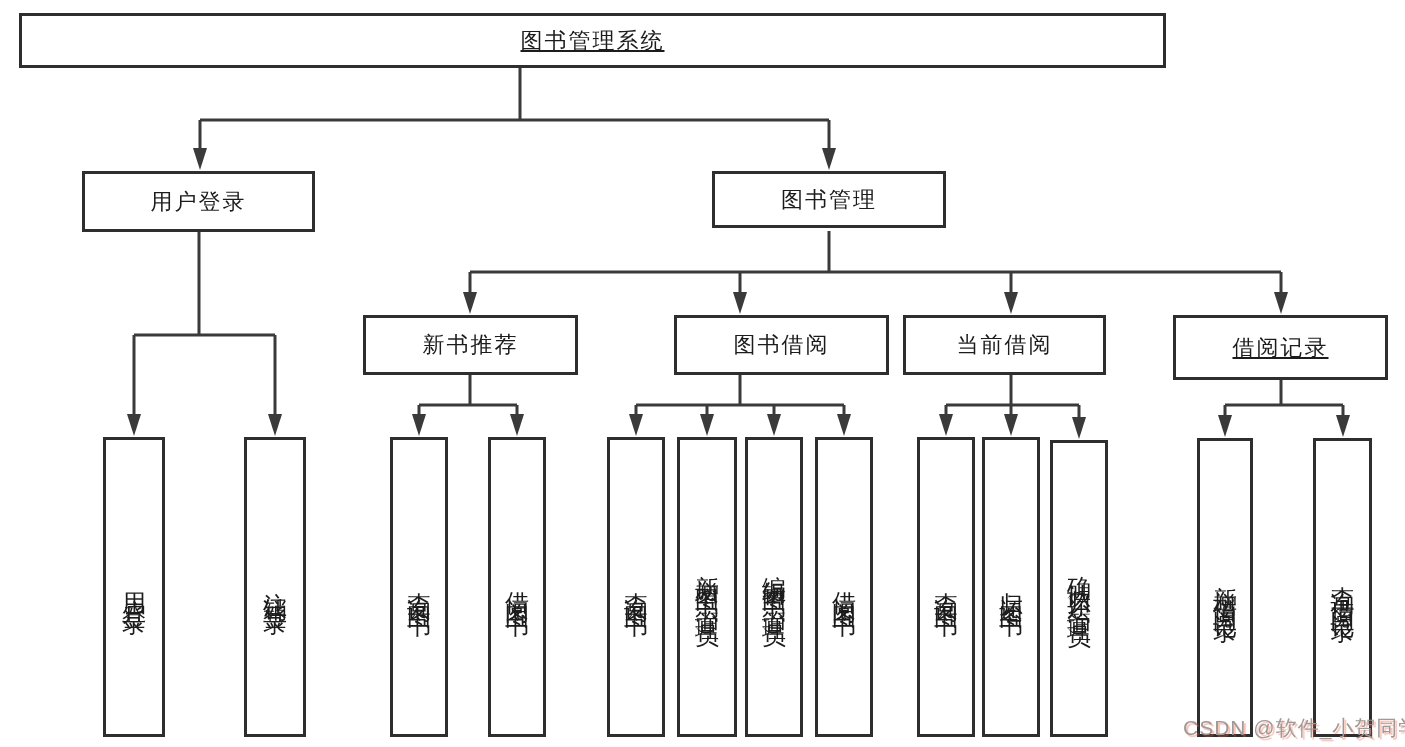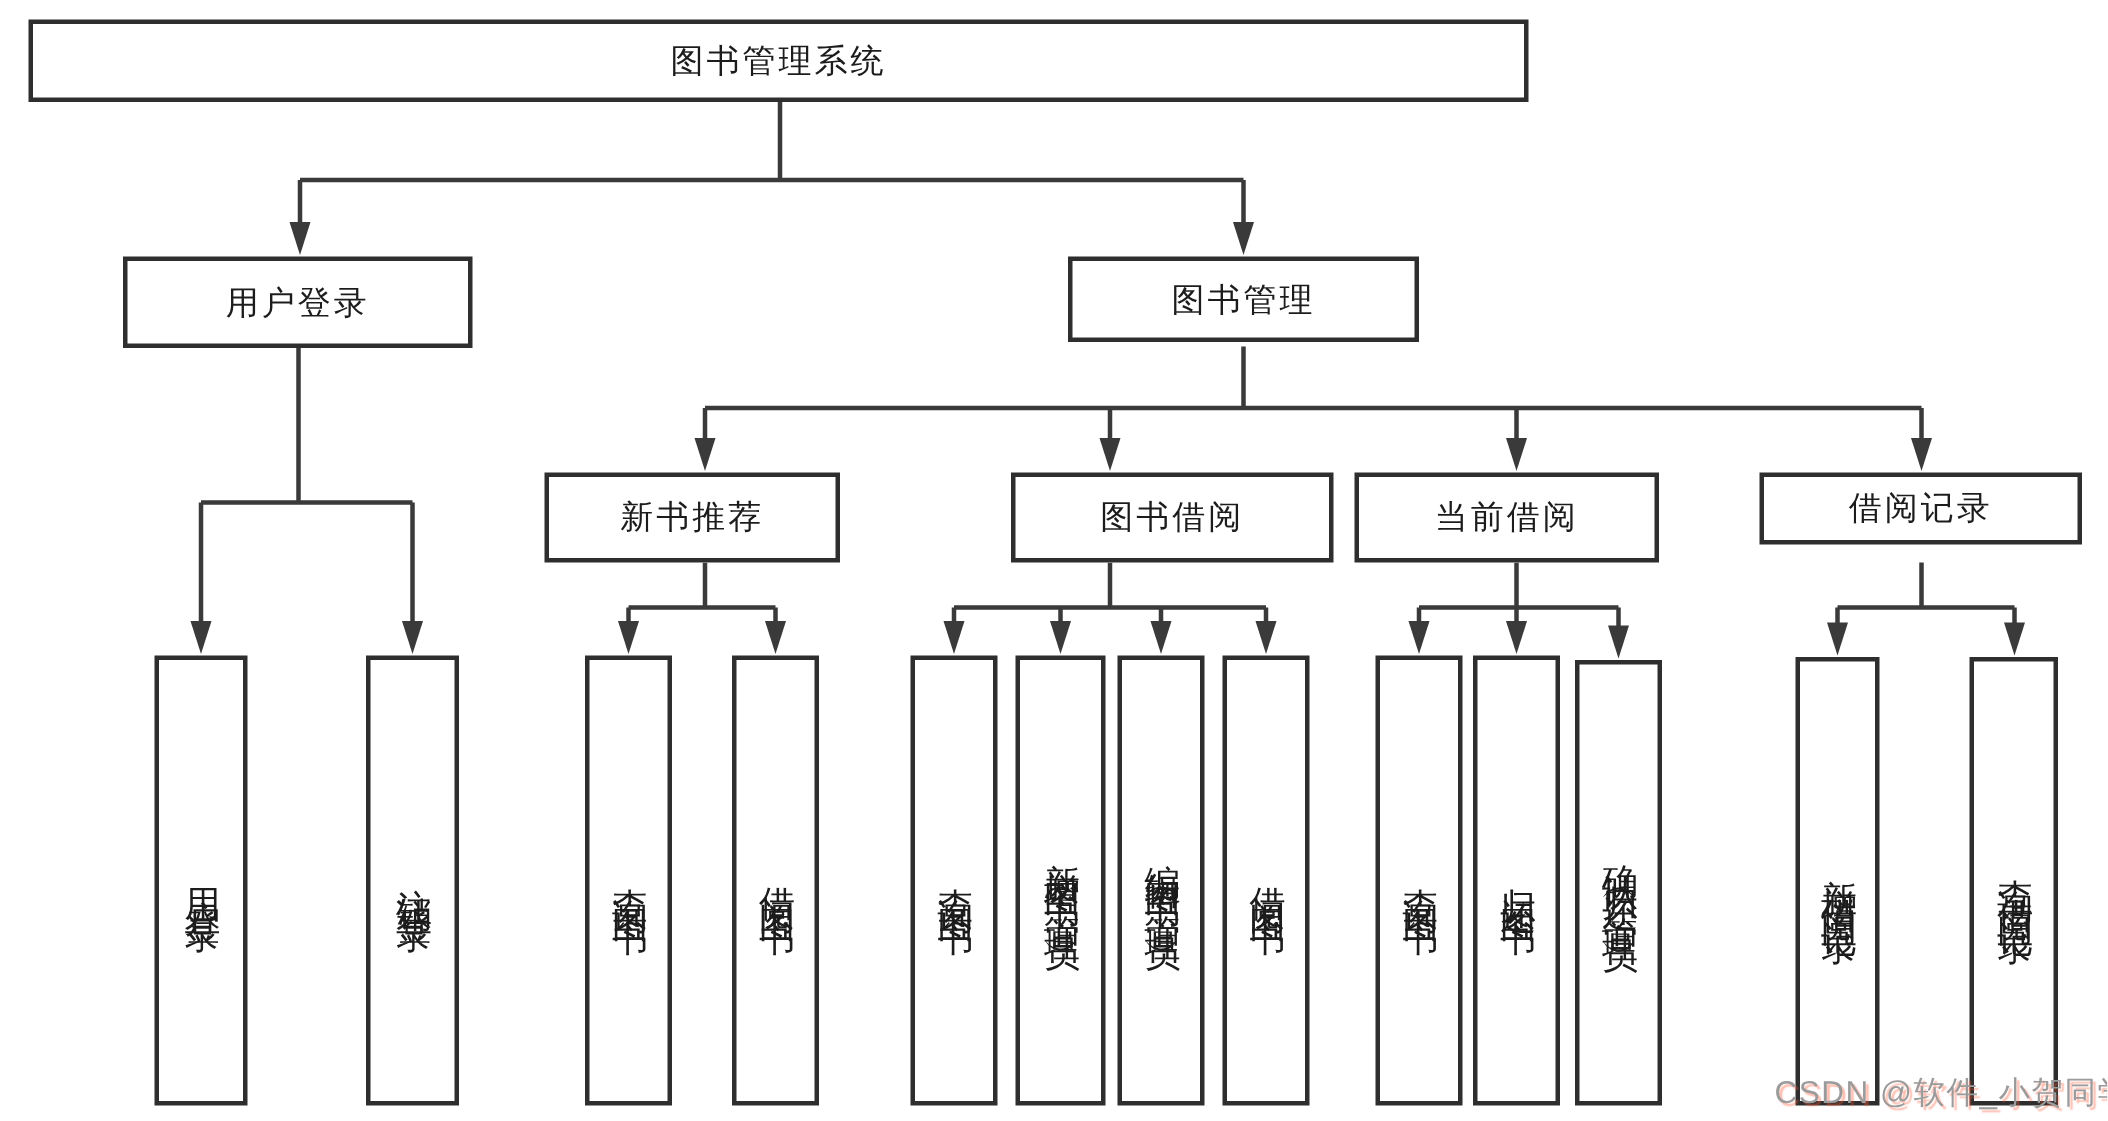--- a/index.html
+++ b/index.html
@@ -74,41 +74,41 @@
       <polygon points="767,414 781,414 774,436"></polygon>
       <polygon points="837,414 851,414 844,436"></polygon>
       <polygon points="939,414 953,414 946,436"></polygon>
       <polygon points="1004,414 1018,414 1011,436"></polygon>
       <polygon points="1072,417 1086,417 1079,439"></polygon>
       <polygon points="1218,415 1232,415 1225,437"></polygon>
       <polygon points="1336,415 1350,415 1343,437"></polygon>
     </g>
   </svg>
 
-  <div class="node hdr" style="left:19px;top:13px;width:1000px;height:55px;">
+  <div class="node hdr" style="left:19px;top:13px;width:1147px;height:55px;text-decoration:underline;">
     <span>图书管理系统</span>
   </div>
 
   <div class="node hdr" style="left:82px;top:171px;width:233px;height:61px;">
     <span>用户登录</span>
   </div>
   <div class="node hdr" style="left:712px;top:171px;width:234px;height:57px;">
     <span>图书管理</span>
   </div>
 
-  <div class="node hdr" style="left:363px;top:315px;width:197px;height:60px;">
+  <div class="node hdr" style="left:363px;top:315px;width:215px;height:60px;">
     <span>新书推荐</span>
   </div>
   <div class="node hdr" style="left:633px;top:315px;width:215px;height:60px;margin-left:41px;">
     <span>图书借阅</span>
   </div>
   <div class="node hdr" style="left:903px;top:315px;width:203px;height:60px;">
     <span>当前借阅</span>
   </div>
-  <div class="node hdr" style="left:1173px;top:315px;width:215px;height:48px;">
+  <div class="node hdr" style="left:1173px;top:315px;width:215px;height:65px;text-decoration:underline;">
     <span>借阅记录</span>
   </div>
 
   <div class="node leaf" style="left:103px;top:437px;width:62px;height:300px;">
     <span>用户登录</span>
   </div>
   <div class="node leaf" style="left:244px;top:437px;width:62px;height:300px;">
     <span>注销登录</span>
   </div>
 

